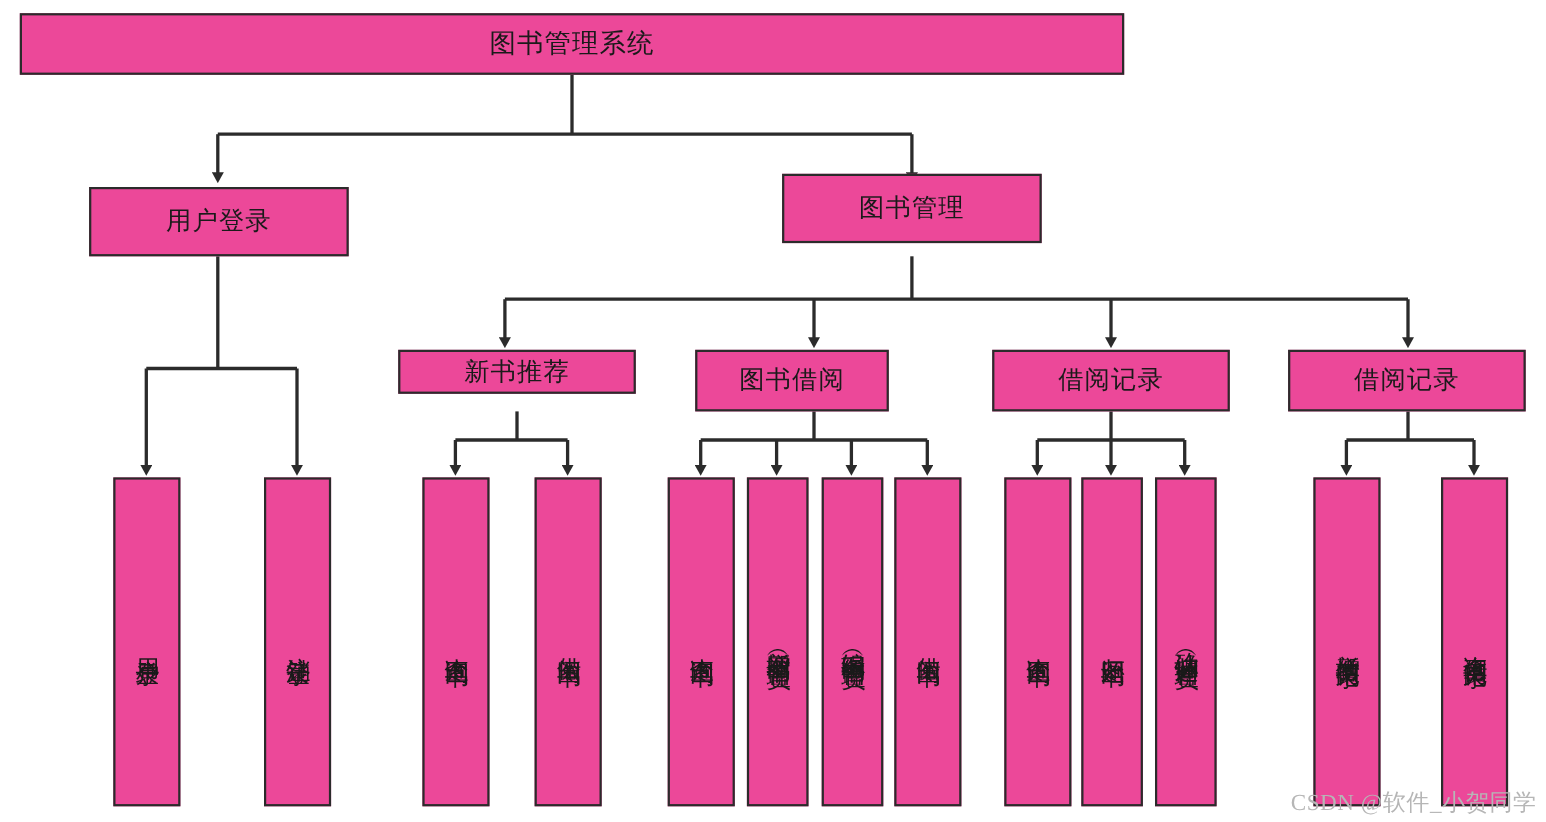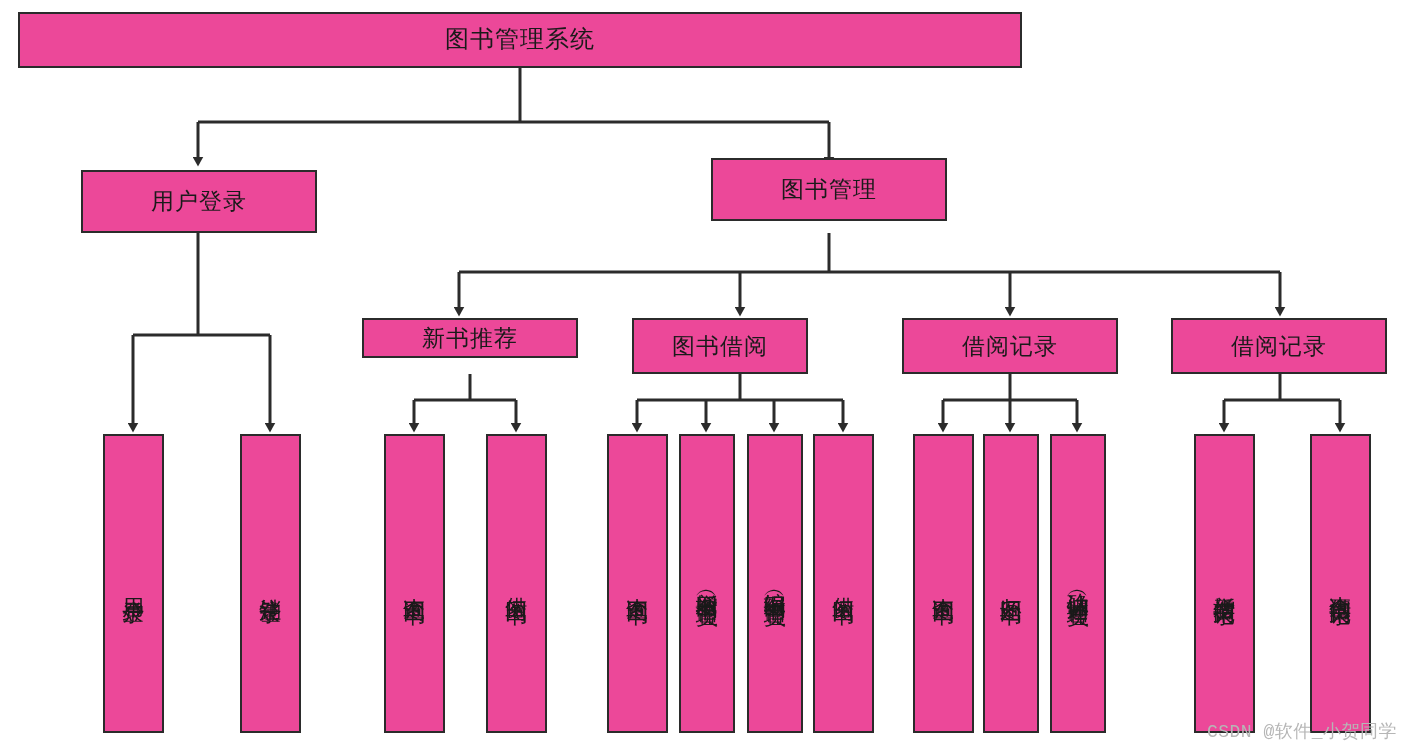--- a/index.html
+++ b/index.html
@@ -58,26 +58,26 @@
   .node.v .vtext {
     writing-mode: vertical-rl;
     text-orientation: upright;
     display: block;
     max-height: 100%;
   }
   .watermark {
     position: absolute;
     right: 8px;
     bottom: 4px;
-    font-size: 18px;
+    font-size: 21px;
     color: #b6b6b6;
     letter-spacing: 0.5px;
     white-space: nowrap;
     z-index: 5;
-    font-family: Liberation Mono, monospace;
+    font-family: Liberation Serif, serif;
   }
 </style>
 </head>
 <body>
 
 <div id="canvas">
 
   <svg id="wires" viewBox="0 0 1405 747" xmlns="http://www.w3.org/2000/svg">
     <defs>
       <marker id="arrow" markerWidth="10" markerHeight="11" refX="1.5" refY="5.5" orient="auto" markerUnits="userSpaceOnUse">

